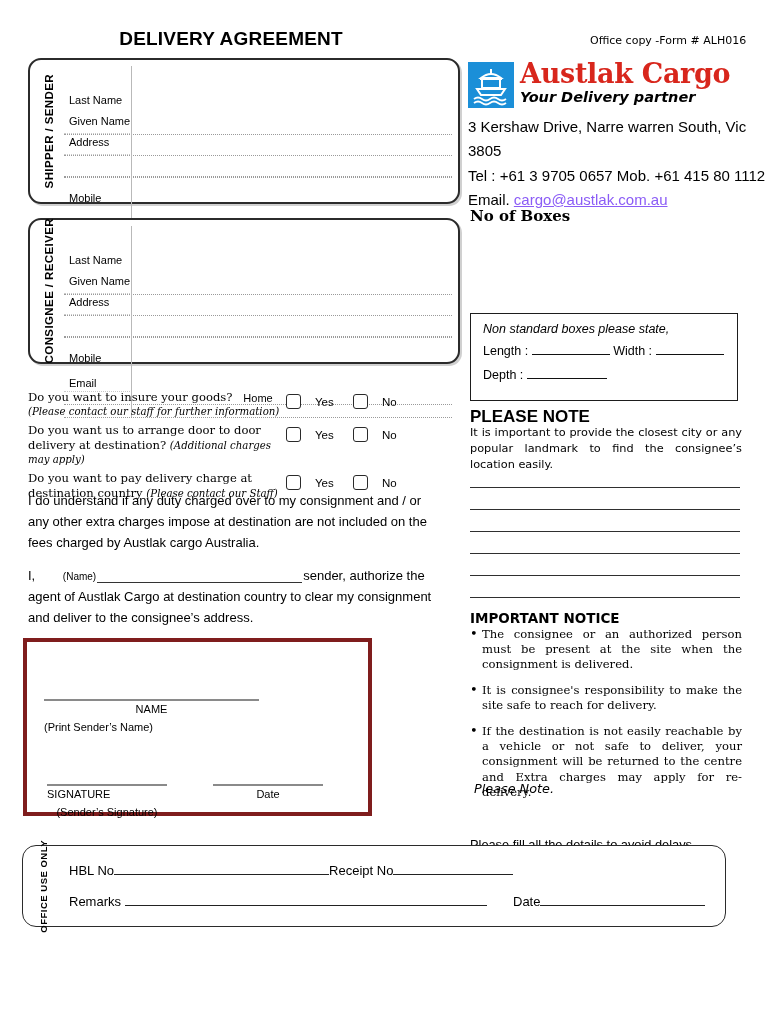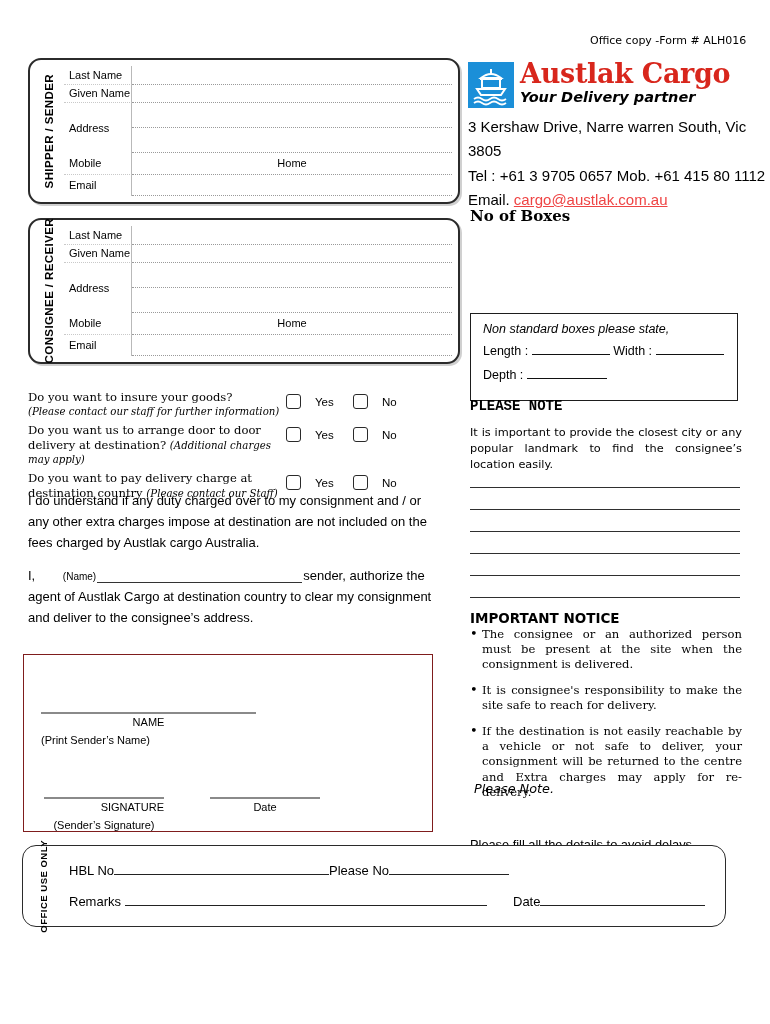--- a/index.html
+++ b/index.html
@@ -56,21 +56,21 @@
   .brand-tag {
     font-family: "DejaVu Sans", sans-serif;
     font-weight: bold;
     font-style: italic;
     font-size: 14.5px;
     line-height: 1.2;
     margin-top: 2px;
   }
   .brand-lines { margin-top: 7px; font-size: 15px; line-height: 1.62; }
   .brand-lines a, .brand-lines .link {
-    color: #ef4444;
+    color: #8b5cf6;
     text-decoration: underline;
   }
 
   
   .party-box {
     position: absolute;
     border: 2px solid #2b2b2b;
     border-radius: 13px;
     background: #fff;
     box-shadow: 2px 2px 0 #d0d0d0;
@@ -90,21 +90,21 @@
     font-size: 11.5px;
     font-weight: bold;
     letter-spacing: .4px;
     white-space: nowrap;
   }
   .party-grid {
     position: absolute;
     left: 34px; top: 6px; right: 6px; bottom: 6px;
     display: flex; flex-direction: column;
   }
-  .p-row { display: flex; position: relative; }
+  .p-row { display: flex; position: relative; flex-direction: column; }
   .p-row .lbl {
     width: 68px;
     flex: 0 0 68px;
     font-size: 11px;
     display: flex; align-items: center;
     padding-left: 5px;
     border-right: 1px solid #b9b9b9;
   }
   .p-row .val {
     flex: 1;
@@ -174,23 +174,23 @@
     margin-bottom: 4px;
   }
   .nonstd .ns-row { font-size: 12.5px; line-height: 1.9; }
   .ul { display: inline-block; border-bottom: 1.4px solid #111; vertical-align: baseline; }
   .ul.w1 { width: 78px; }
   .ul.w2 { width: 68px; }
   .ul.w3 { width: 80px; }
 
   
   .please-note-h {
-    position: absolute; left: 470px; top: 398px;
-    font-size: 14px; font-weight: bold;
-    font-family: Liberation Mono, monospace;
+    position: absolute; left: 470px; top: 407px;
+    font-size: 17px; font-weight: bold;
+    font-family: Liberation Sans, sans-serif;
   }
   .please-note-p {
     position: absolute; left: 470px; top: 425px;
     width: 272px;
     font-size: 11.3px;
     line-height: 1.42;
     text-align: justify;
     font-family: "DejaVu Sans", sans-serif;
   }
   .write-lines { position: absolute; left: 470px; top: 466px; width: 270px; }
@@ -277,34 +277,33 @@
     width: 205px;
     border-bottom: 1px solid #333;
     vertical-align: bottom;
     margin: 0 1px 3px 1px;
   }
 
   
   .sig-box {
     position: absolute;
     left: 23px; top: 638px;
-    width: 410px; height: 178px;
-    border: 1px solid #7f1d1d;
+    width: 349px; height: 178px;
+    border: 4px solid #7f1d1d;
     background: #fff;
-    margin-top: 16px;
   }
   .sig-rule {
     position: absolute;
     border-bottom: 2.2px solid #8a8a8a;
   }
   #rule-name { left: 17px; top: 57px; width: 215px; }
   #lbl-name { position: absolute; left: 17px; top: 61px; width: 215px; text-align: center; font-size: 11px; }
   #lbl-print { position: absolute; left: 17px; top: 79px; width: 215px; text-align: left; font-size: 11px; }
   #rule-sign { left: 20px; top: 142px; width: 120px; }
-  #lbl-sign { position: absolute; left: 20px; top: 146px; width: 120px; text-align: right; font-size: 11px; }
+  #lbl-sign { position: absolute; left: 20px; top: 146px; width: 120px; text-align: left; font-size: 11px; }
   #lbl-sign-sub { position: absolute; left: 10px; top: 164px; width: 140px; text-align: center; font-size: 11px; }
   #rule-date { left: 186px; top: 142px; width: 110px; }
   #lbl-date { position: absolute; left: 186px; top: 146px; width: 110px; text-align: center; font-size: 11px; }
 
   
   .office-box {
     position: absolute;
     left: 22px; top: 845px;
     width: 704px; height: 82px;
     border: 1.6px solid #2b2b2b;
@@ -337,20 +336,21 @@
   .d-receipt { width: 120px; }
   .d-paid { width: 158px; }
   .d-remarks { width: 362px; }
   .d-odate { width: 165px; }
 </style>
 </head>
 <body>
 
 <div class="page">
 
+  <div class="doc-title">DELIVERY AGREEMENT</div>
   <div class="office-copy">Office copy -Form # ALH016</div>
 
   <div class="brand">
     <div class="brand-row">
       <div class="logo-mark">
         <svg width="46" height="46" viewBox="0 0 46 46">
           <rect x="0" y="0" width="46" height="46" fill="#1b8fd8"></rect>
           <path d="M23 7 L23 13" stroke="#fff" stroke-width="2"></path>
           <path d="M13 16 Q23 8 33 16 Z" fill="none" stroke="#fff" stroke-width="2"></path>
           <path d="M12 17 L34 17" stroke="#fff" stroke-width="2"></path>
@@ -536,21 +536,21 @@
     <div id="lbl-sign-sub">(Sender’s Signature)</div>
     <div class="sig-rule" id="rule-date"></div>
     <div id="lbl-date">Date</div>
   </div>
 
   <div class="office-box">
     <div class="office-label">
       <span>OFFICE USE ONLY</span>
     </div>
     <div class="office-row" id="row-hbl">
-      <span>HBL No</span><span class="dash d-hbl"></span><span>Please No</span><span class="dash d-receipt"></span>
+      <span>HBL No</span><span class="dash d-hbl"></span><span>Receipt No</span><span class="dash d-receipt"></span>
     </div>
     <div class="office-row" id="row-remarks">
       <span>Remarks</span>
       <span class="dash d-remarks"></span>
     </div>
     <div class="office-row" id="row-date">
       <span>Date</span><span class="dash d-odate"></span>
     </div>
   </div>
 

